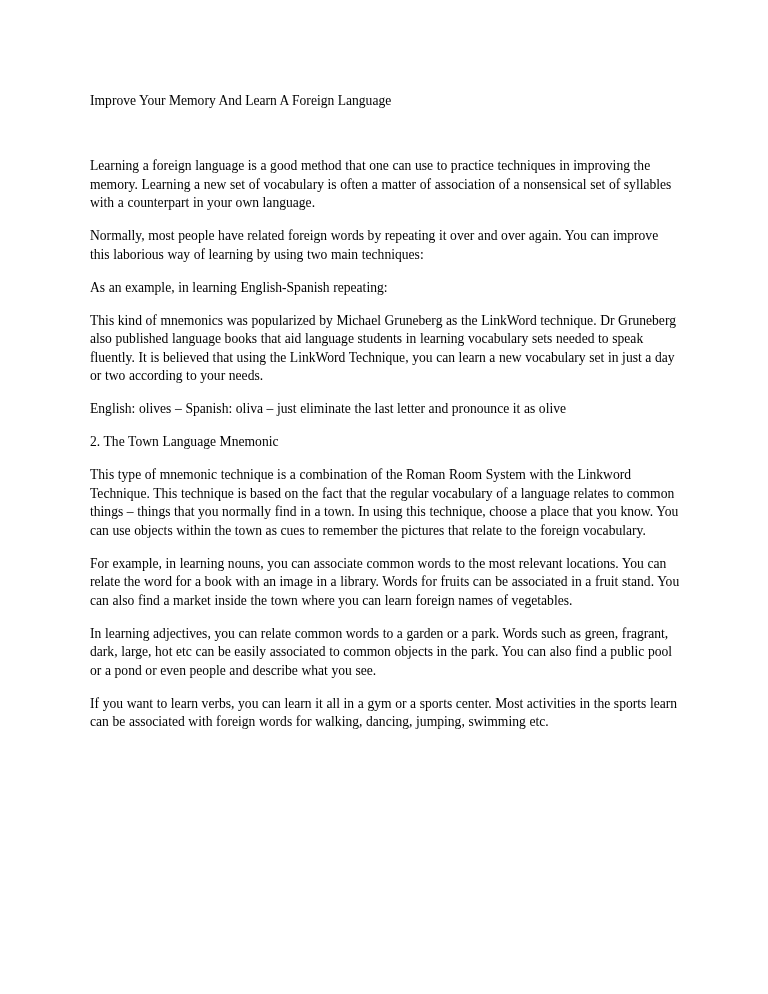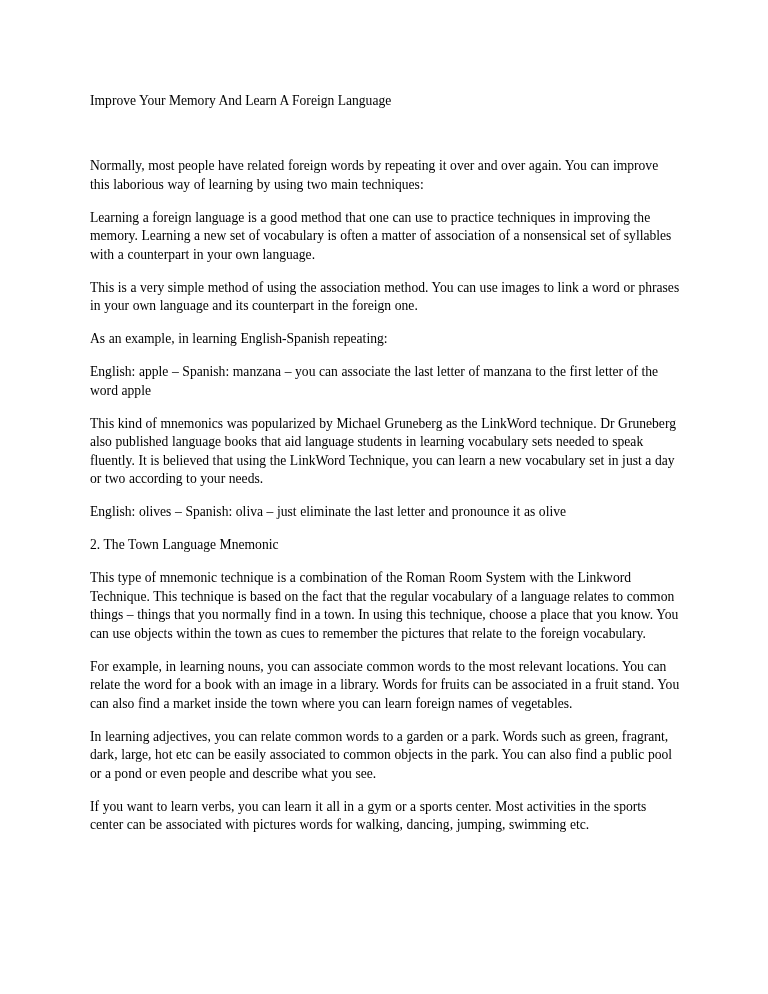--- a/index.html
+++ b/index.html
@@ -38,26 +38,24 @@
     word-spacing: 0.2px;
   }
 </style>
 </head>
 <body>
 
 <div class="page">
   <h1 class="doc-title">Improve Your Memory And Learn A Foreign Language</h1>
 
   <div class="doc-body">
+    <p>Learning a foreign language is a good method that one can use to practice techniques in improving the memory. Learning a new set of vocabulary is often a matter of association of a nonsensical set of syllables with a counterpart in your own language.</p>
     <p>Normally, most people have related foreign words by repeating it over and over again. You can improve this laborious way of learning by using two main techniques:</p>
-    <p>Learning a foreign language is a good method that one can use to practice techniques in improving the memory. Learning a new set of vocabulary is often a matter of association of a nonsensical set of syllables with a counterpart in your own language.</p>
-    <p>This is a very simple method of using the association method. You can use images to link a word or phrases in your own language and its counterpart in the foreign one.</p>
     <p>As an example, in learning English-Spanish repeating:</p>
-    <p>English: apple – Spanish: manzana – you can associate the last letter of manzana to the first letter of the word apple</p>
     <p>This kind of mnemonics was popularized by Michael Gruneberg as the LinkWord technique. Dr Gruneberg also published language books that aid language students in learning vocabulary sets needed to speak fluently. It is believed that using the LinkWord Technique, you can learn a new vocabulary set in just a day or two according to your needs.</p>
     <p>English: olives – Spanish: oliva – just eliminate the last letter and pronounce it as olive</p>
     <p>2. The Town Language Mnemonic</p>
     <p>This type of mnemonic technique is a combination of the Roman Room System with the Linkword Technique. This technique is based on the fact that the regular vocabulary of a language relates to common things – things that you normally find in a town. In using this technique, choose a place that you know. You can use objects within the town as cues to remember the pictures that relate to the foreign vocabulary.</p>
     <p>For example, in learning nouns, you can associate common words to the most relevant locations. You can relate the word for a book with an image in a library. Words for fruits can be associated in a fruit stand. You can also find a market inside the town where you can learn foreign names of vegetables.</p>
     <p>In learning adjectives, you can relate common words to a garden or a park. Words such as green, fragrant, dark, large, hot etc can be easily associated to common objects in the park. You can also find a public pool or a pond or even people and describe what you see.</p>
-    <p>If you want to learn verbs, you can learn it all in a gym or a sports center. Most activities in the sports center can be associated with pictures words for walking, dancing, jumping, swimming etc.</p>
+    <p>If you want to learn verbs, you can learn it all in a gym or a sports center. Most activities in the sports learn can be associated with foreign words for walking, dancing, jumping, swimming etc.</p>
   </div>
 </div>
 
 </body></html>

